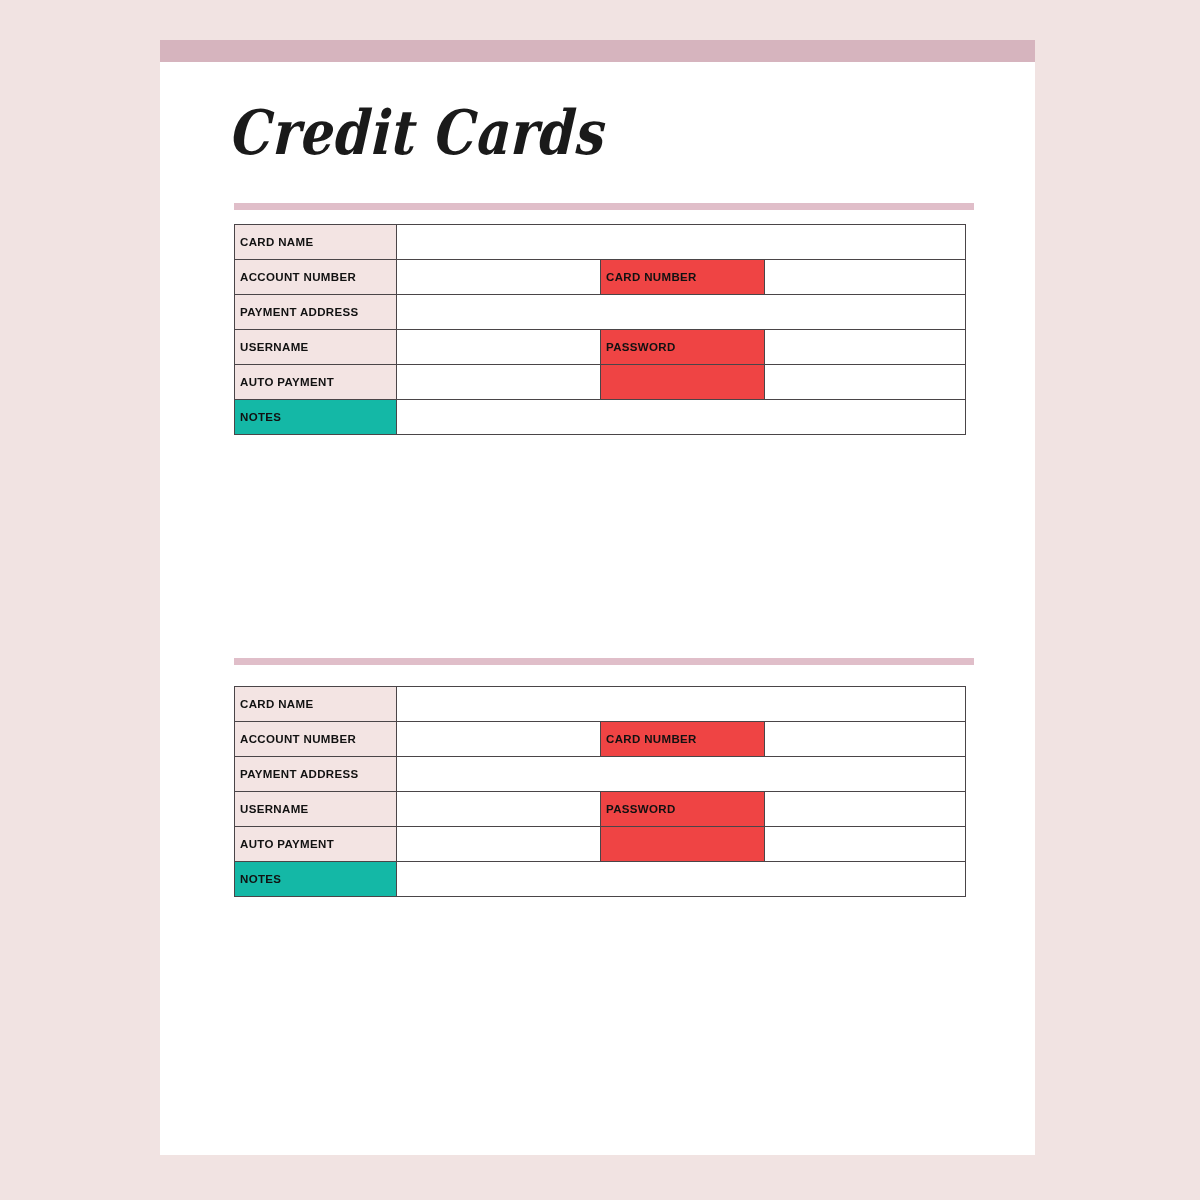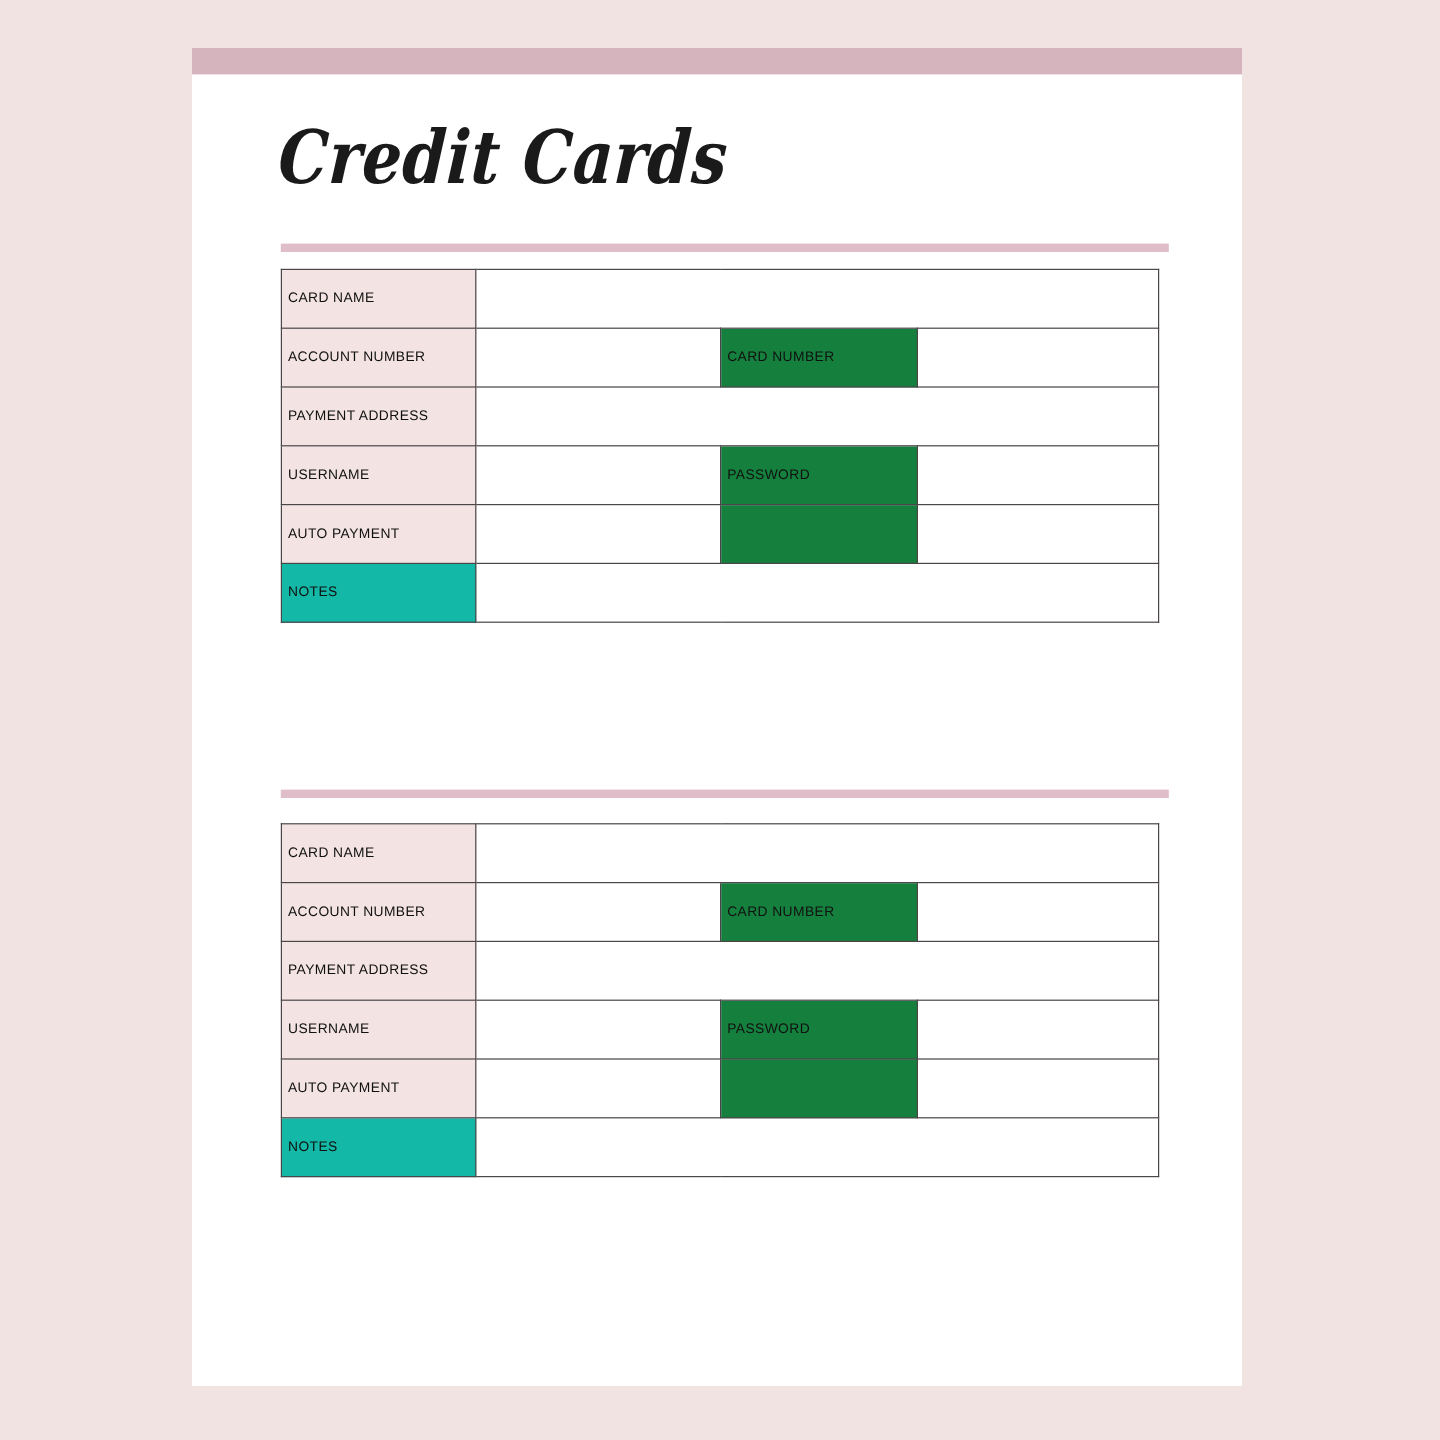--- a/index.html
+++ b/index.html
@@ -69,34 +69,34 @@
     border-collapse: collapse;
     table-layout: fixed;
   }
   .card-table.t1 { top: 184px; }
   .card-table.t2 { top: 646px; }
 
   .card-table td {
     border: 1px solid #4a4548;
     padding: 0 0 0 5px;
     font-size: 11.5px;
-    font-weight: 400;
+    font-weight: 700;
     letter-spacing: 0.35px;
     color: #111111;
     vertical-align: middle;
-    height: 49px;
+    height: 35px;
     box-sizing: border-box;
   }
 
   .lbl {
     background: #f3e4e3;
     width: 162px;
   }
   .lbl-mid {
-    background: #15803d;
+    background: #ef4444;
     width: 164px;
   }
   .fill {
     background: #ffffff;
   }
 
   .notes-lbl {
     background: #14b8a6;
     height: 240px;
     vertical-align: middle;

